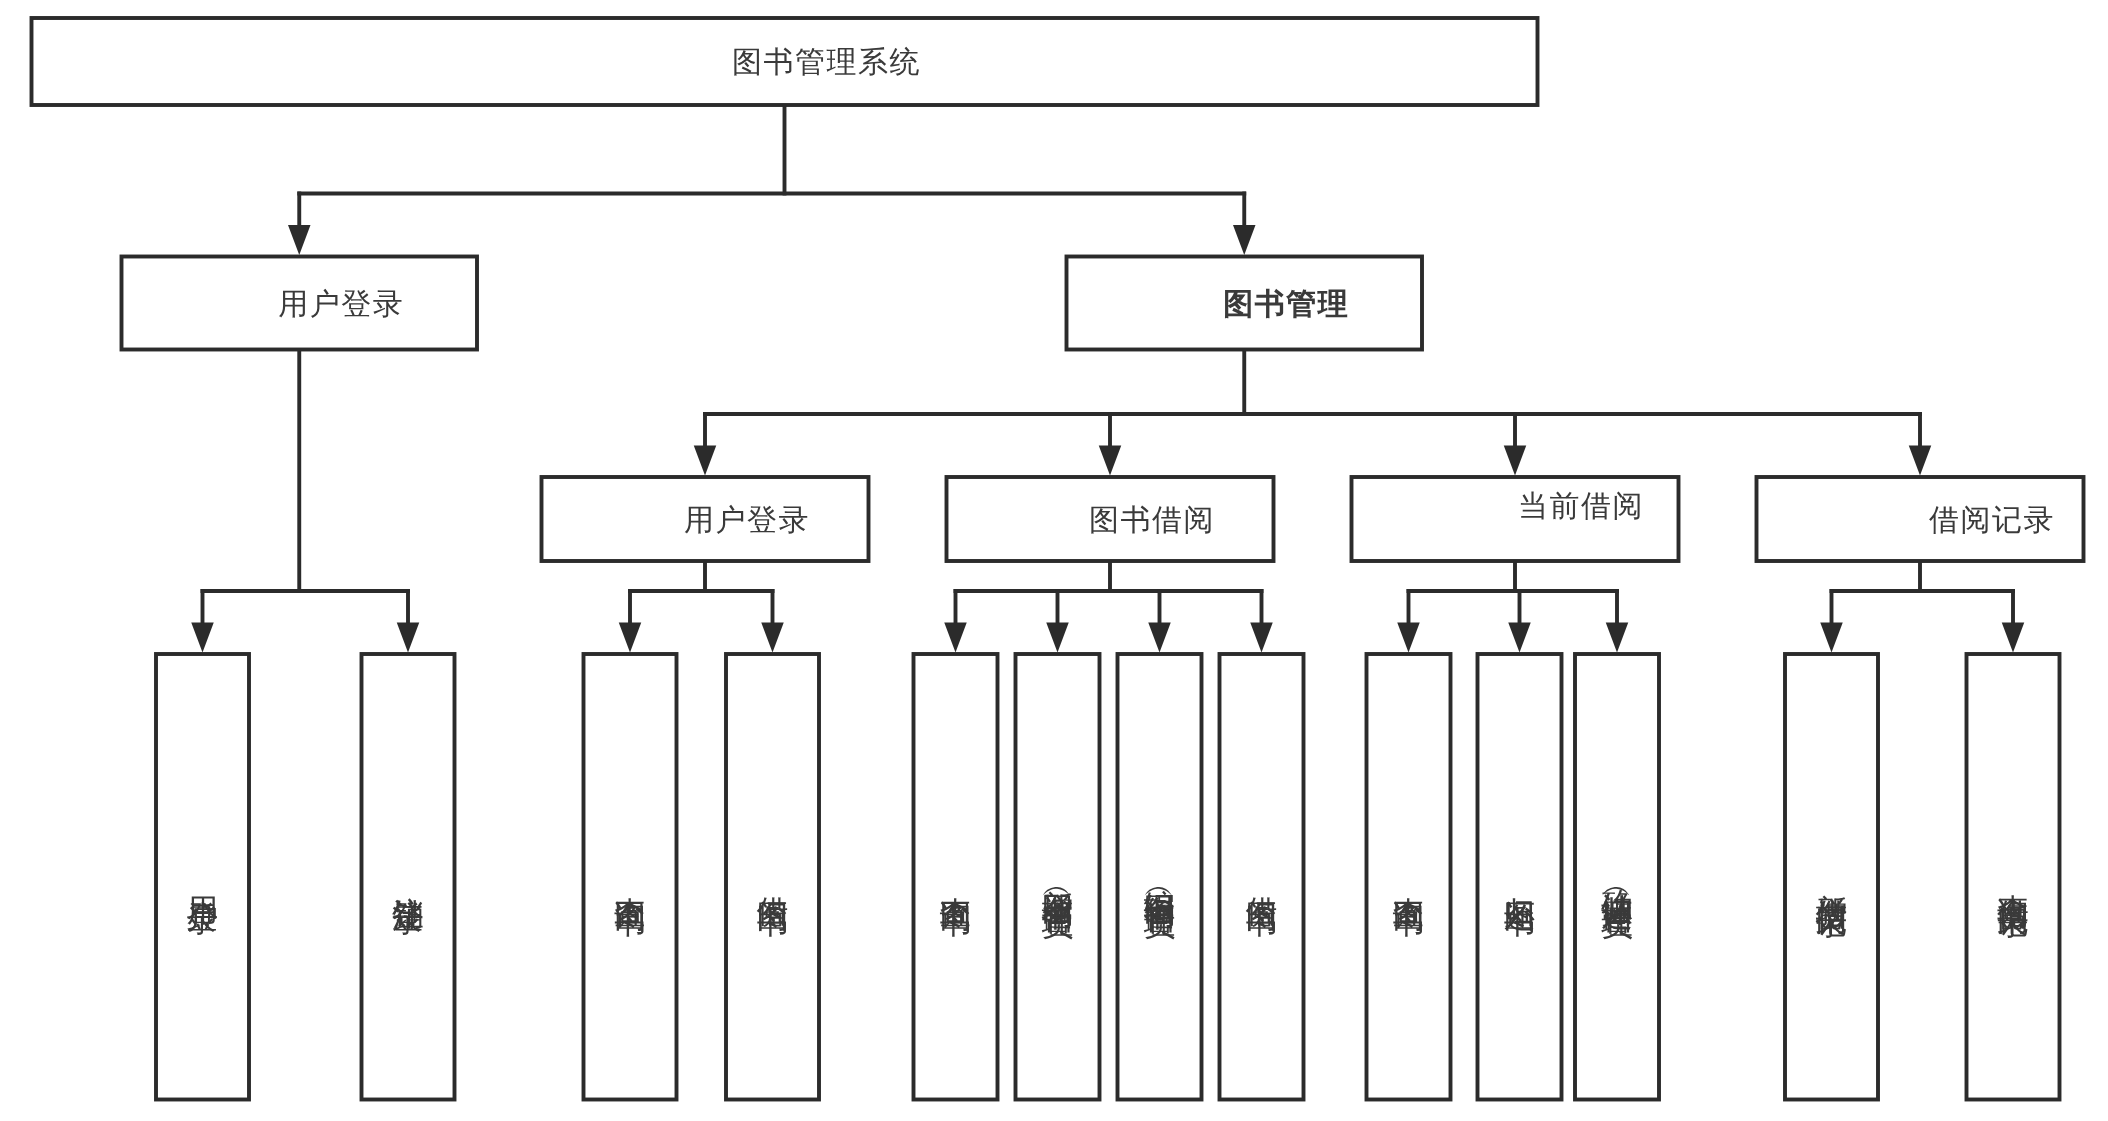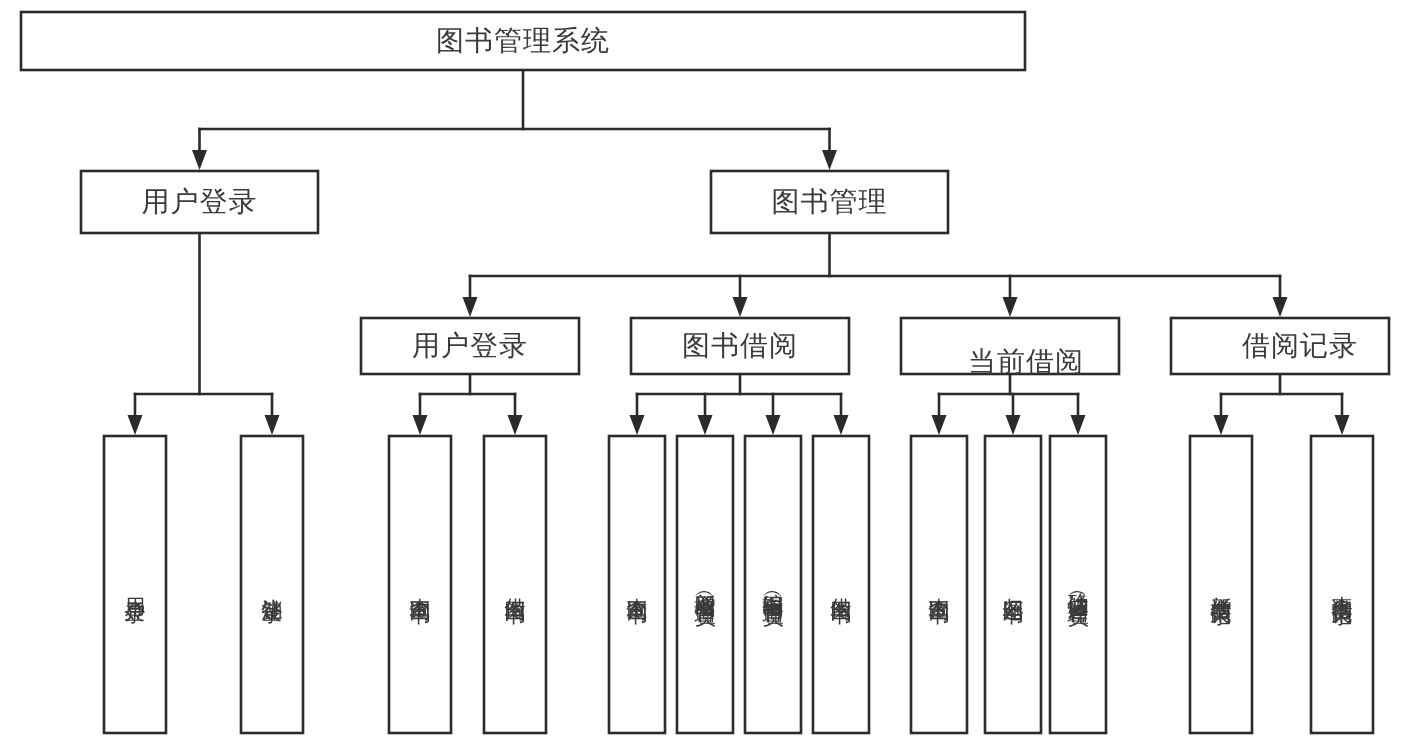--- a/index.html
+++ b/index.html
@@ -40,24 +40,25 @@
   .arrow-head {
     fill: #2b2b2b;
     stroke: none;
   }
   .node-label-h {
     position: absolute;
     display: flex;
     align-items: center;
     justify-content: center;
     color: #3a3a3a;
-    font-size: 28px;
+    font-size: 20px;
     letter-spacing: 1px;
     white-space: nowrap;
     pointer-events: none;
+    padding-left: 28px;
   }
   .node-label-v {
     position: absolute;
     display: flex;
     align-items: center;
     justify-content: center;
     color: #3a3a3a;
     font-size: 21px;
     writing-mode: vertical-rl;
     text-orientation: upright;
@@ -154,24 +155,24 @@
         <rect x="911" y="436" width="56" height="297" class="box-rect"></rect>
         <rect x="985" y="436" width="56" height="297" class="box-rect"></rect>
         <rect x="1050" y="436" width="56" height="297" class="box-rect"></rect>
         <rect x="1190" y="436" width="62" height="297" class="box-rect"></rect>
         <rect x="1311" y="436" width="62" height="297" class="box-rect"></rect>
       </g>
     </svg>
   <div id="label-layer">
       <div class="node-label-h" style="left: 21px; top: 12px; width: 1004px; height: 58px;">图书管理系统</div>
       <div class="node-label-h" style="left: 81px; top: 171px; width: 237px; height: 62px;">用户登录</div>
-      <div class="node-label-h" style="left: 711px; top: 171px; width: 237px; height: 62px;">图书管理</div>
+      <div class="node-label-h" style="left: 711px; top: 171px; width: 237px; height: 62px; font-weight: bold;">图书管理</div>
       <div class="node-label-h" style="left: 361px; top: 318px; width: 218px; height: 56px;">用户登录</div>
       <div class="node-label-h" style="left: 631px; top: 318px; width: 218px; height: 56px;">图书借阅</div>
-      <div class="node-label-h" style="left: 901px; top: 334px; width: 250px; height: 56px;">当前借阅</div>
+      <div class="node-label-h" style="left: 901px; top: 309px; width: 250px; height: 56px;">当前借阅</div>
       <div class="node-label-h" style="left: 1171px; top: 318px; width: 258px; height: 56px;">借阅记录</div>
       <div class="node-label-v" style="left: 104px; top: 436px; width: 62px; height: 297px;">用户登录</div>
       <div class="node-label-v" style="left: 241px; top: 436px; width: 62px; height: 297px;">注销登录</div>
       <div class="node-label-v" style="left: 389px; top: 436px; width: 62px; height: 297px;">查询图书</div>
       <div class="node-label-v" style="left: 484px; top: 436px; width: 62px; height: 297px;">借阅图书</div>
       <div class="node-label-v" style="left: 609px; top: 436px; width: 56px; height: 297px;">查询图书</div>
       <div class="node-label-v" style="left: 677px; top: 436px; width: 56px; height: 297px;">新增图书（管理员）</div>
       <div class="node-label-v" style="left: 745px; top: 436px; width: 56px; height: 297px;">编辑图书（管理员）</div>
       <div class="node-label-v" style="left: 813px; top: 436px; width: 56px; height: 297px;">借阅图书</div>
       <div class="node-label-v" style="left: 911px; top: 436px; width: 56px; height: 297px;">查询图书</div>

